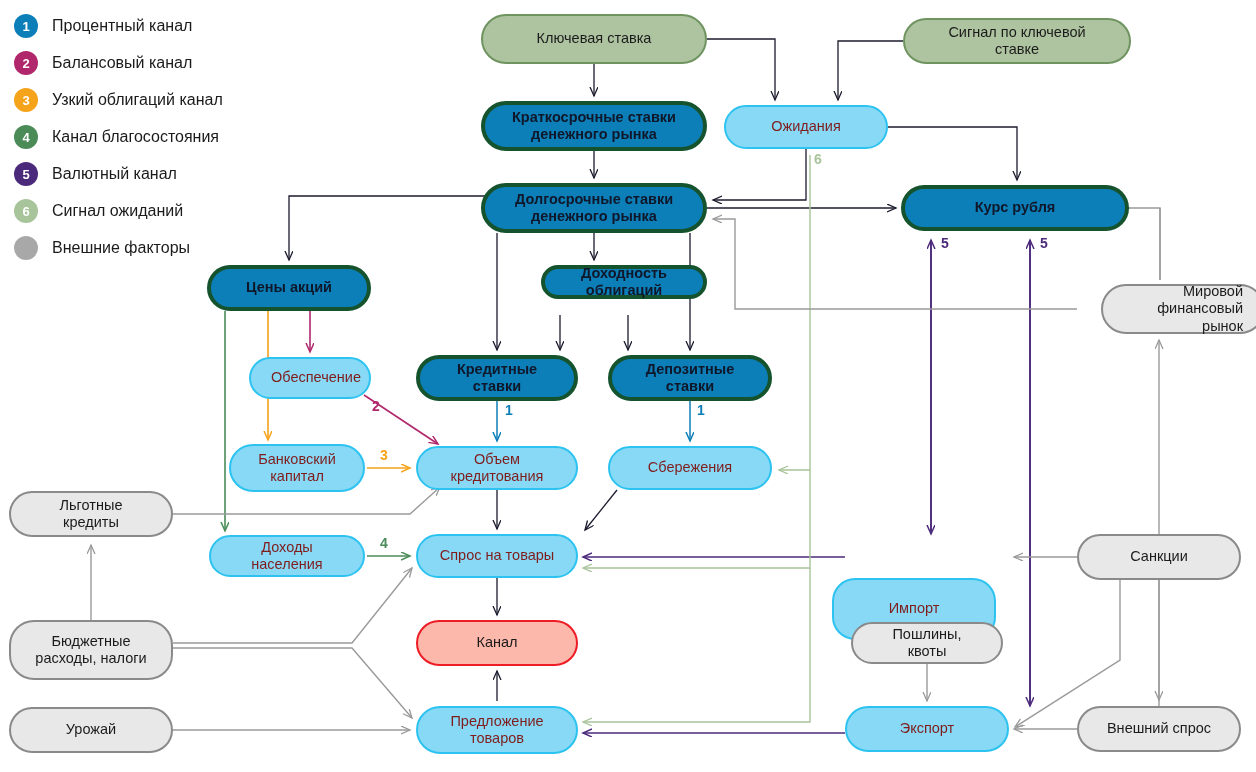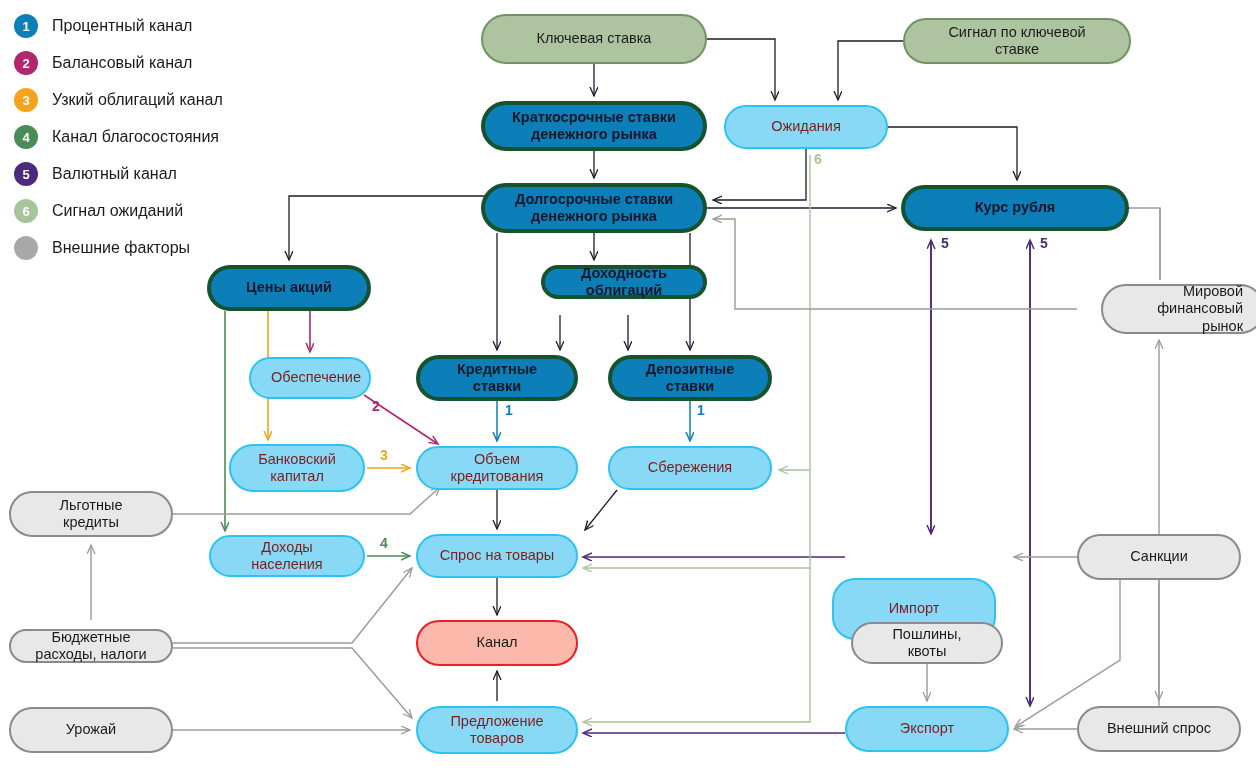--- a/index.html
+++ b/index.html
@@ -217,21 +217,21 @@
       </div>
       <div class="node n-light" style="left: 416px; top: 534px; width: 162px; height: 44px; border-radius: 22px;">
         <span>Спрос на товары</span>
       </div>
       <div class="node n-light" style="left: 832px; top: 534px; width: 164px; height: 62px; border-radius: 23px; margin-top: 44px;">
         <span>Импорт</span>
       </div>
       <div class="node n-grey" style="left: 1077px; top: 534px; width: 164px; height: 46px; border-radius: 23px;">
         <span>Санкции</span>
       </div>
-      <div class="node n-grey" style="left: 9px; top: 620px; width: 164px; height: 34px; border-radius: 25px; margin-top: 9px;">
+      <div class="node n-grey" style="left: 9px; top: 620px; width: 164px; height: 60px; border-radius: 25px;">
         <span>Бюджетные расходы, налоги</span>
       </div>
       <div class="node n-red" style="left: 416px; top: 620px; width: 162px; height: 46px; border-radius: 23px;">
         <span>Канал</span>
       </div>
       <div class="node n-grey" style="left: 851px; top: 622px; width: 152px; height: 42px; border-radius: 21px;">
         <span>Пошлины, квоты</span>
       </div>
       <div class="node n-grey" style="left: 9px; top: 707px; width: 164px; height: 46px; border-radius: 23px;">
         <span>Урожай</span>

